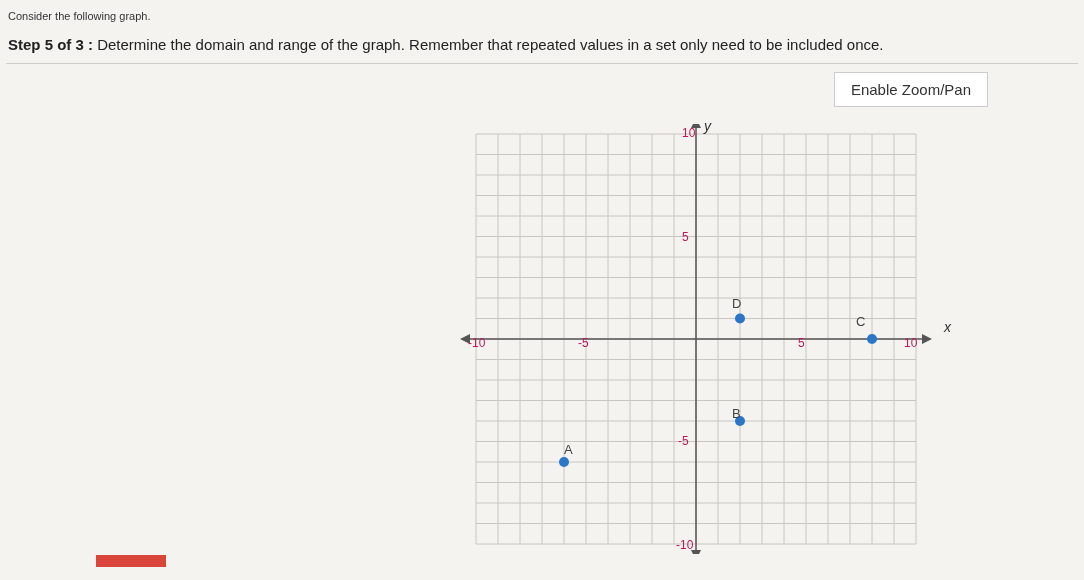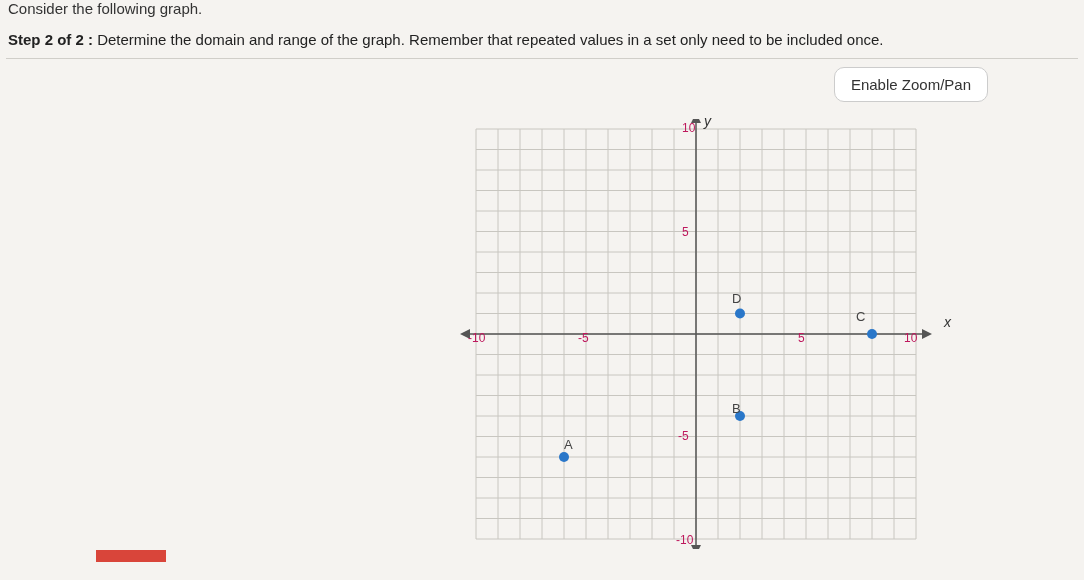--- a/index.html
+++ b/index.html
@@ -5,22 +5,22 @@
     * { box-sizing: border-box; margin: 0; padding: 0; }
     body {
       font-family: Arial, Helvetica, sans-serif;
       background: #f5f3f0;
       width: 1084px;
       height: 580px;
       overflow: hidden;
       color: #222;
     }
     .header-text {
-      padding: 0 8px 8px 8px;
-      font-size: 15px;
+      padding: 10px 8px 8px 8px;
+      font-size: 11px;
       color: #333;
     }
     .step-text {
       padding: 6px 8px 10px 8px;
       font-size: 15px;
       color: #222;
     }
     .step-text .bold { font-weight: bold; }
     .content-area {
       position: relative;
@@ -32,21 +32,21 @@
     .zoom-btn {
       position: absolute;
       top: 8px;
       right: 90px;
       background: #fff;
       border: 1px solid #ccc;
       padding: 8px 16px;
       font-size: 15px;
       color: #333;
       cursor: pointer;
-      border-radius: 10px;
+      border-radius: 0;
     }
     .graph-wrap {
       position: absolute;
       left: 430px;
       top: 60px;
       width: 520px;
       height: 430px;
     }
     .axis-label-y {
       position: absolute;
@@ -84,21 +84,21 @@
       height: 12px;
       background: #d9453a;
     }
   </style>
 </head>
 <body>
 
 <div class="header-text">Consider the following graph.</div>
 
 <div class="step-text">
-  <span class="bold">Step 2 of 2 :</span><span> Determine the domain and range of the graph. Remember that repeated values in a set only need to be included once.</span>
+  <span class="bold">Step 5 of 3 :</span><span> Determine the domain and range of the graph. Remember that repeated values in a set only need to be included once.</span>
 </div>
 
 <div class="content-area">
 
   <button class="zoom-btn">Enable Zoom/Pan</button>
 
   <div class="graph-wrap">
     <svg id="graph-svg" width="520" height="430" viewBox="0 0 520 430">
       <g id="grid">
           <line x1="40" x2="40" y1="420" y2="10" class="grid-line"></line>

